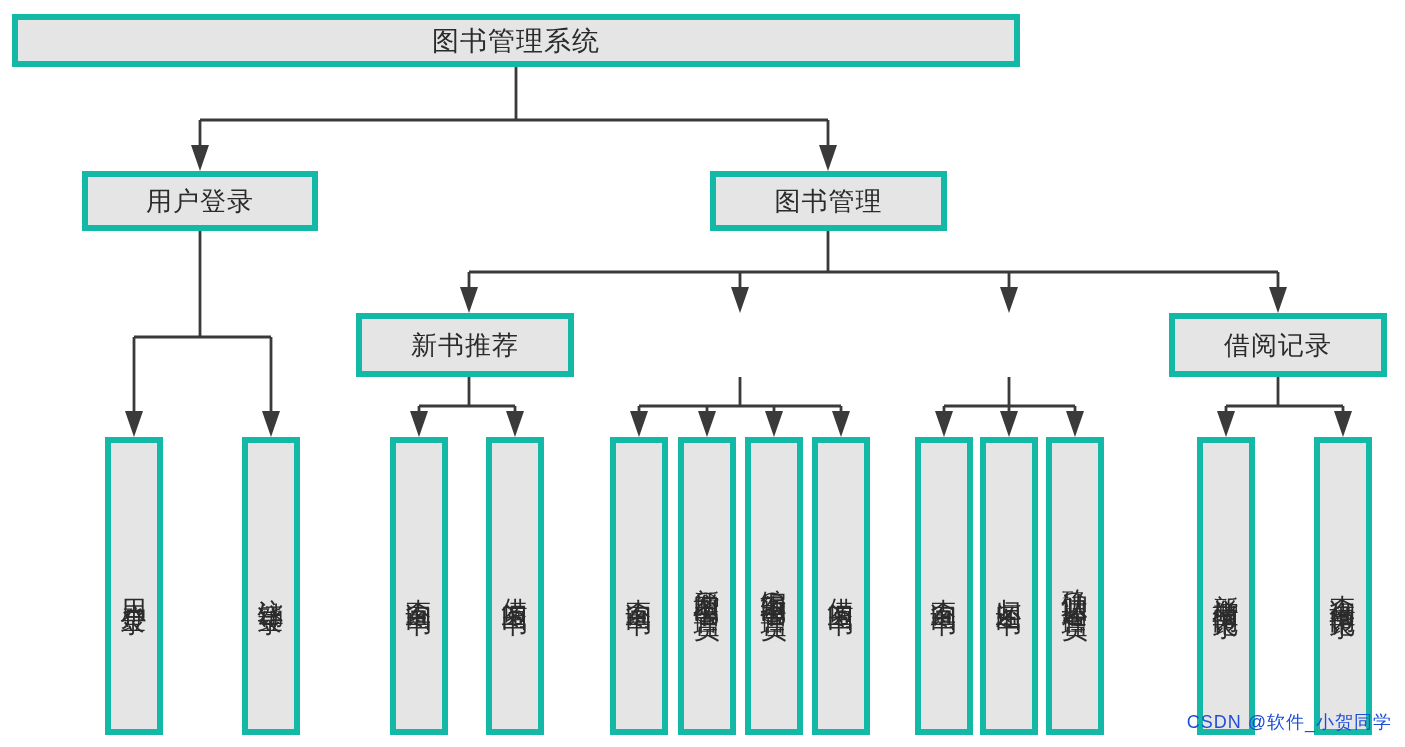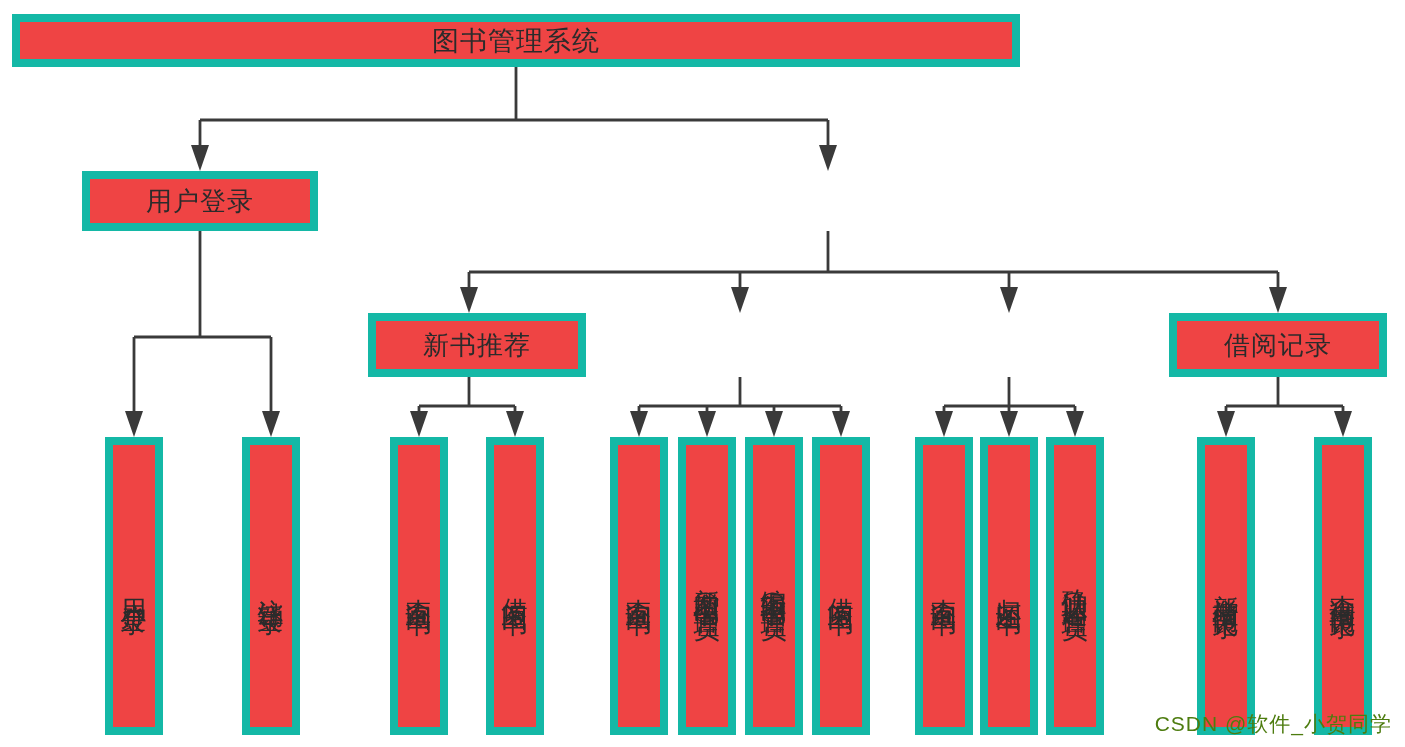--- a/index.html
+++ b/index.html
@@ -18,22 +18,22 @@
   .connectors {
     position: absolute;
     left: 0;
     top: 0;
     width: 1405px;
     height: 747px;
   }
   .node {
     position: absolute;
     box-sizing: border-box;
-    background: #ef4444;
-    border: 8px solid #14b8a6;
+    background: #e5e5e5;
+    border: 6px solid #14b8a6;
     display: flex;
     align-items: center;
     justify-content: center;
     color: #2b2b2b;
   }
   .root {
     left: 12px;
     top: 14px;
     width: 1008px;
     height: 53px;
@@ -65,23 +65,23 @@
     font-size: 26px;
     letter-spacing: 4px;
     line-height: 1;
     color: #2b2b2b;
     white-space: nowrap;
   }
   .watermark {
     position: absolute;
     right: 13px;
     top: 710px;
-    font-size: 21px;
-    letter-spacing: 1px;
-    color: #4d7c0f;
+    font-size: 18px;
+    letter-spacing: 1px;
+    color: #1d4ed8;
     white-space: nowrap;
   }
 </style>
 </head>
 <body>
 
 <div class="canvas">
 
   <svg class="connectors" viewBox="0 0 1405 747" xmlns="http://www.w3.org/2000/svg">
     <g stroke="#3a3a3a" stroke-width="2.8" fill="none">
@@ -152,22 +152,25 @@
     </g>
   </svg>
 
   <div class="node root">
     <span>图书管理系统</span>
   </div>
 
   <div class="node lvl2" style="left:82px;">
     <span>用户登录</span>
   </div>
-
-  <div class="node lvl3" style="left:368px;">
+  <div class="node lvl2" style="left:710px;width:237px;">
+    <span>图书管理</span>
+  </div>
+
+  <div class="node lvl3" style="left:356px;">
     <span>新书推荐</span>
   </div>
   <div class="node lvl3" style="left:1169px;">
     <span>借阅记录</span>
   </div>
 
   <div class="node leaf" style="left:105px;">
     <span class="vtext">用户登录</span>
   </div>
   <div class="node leaf" style="left:242px;">

